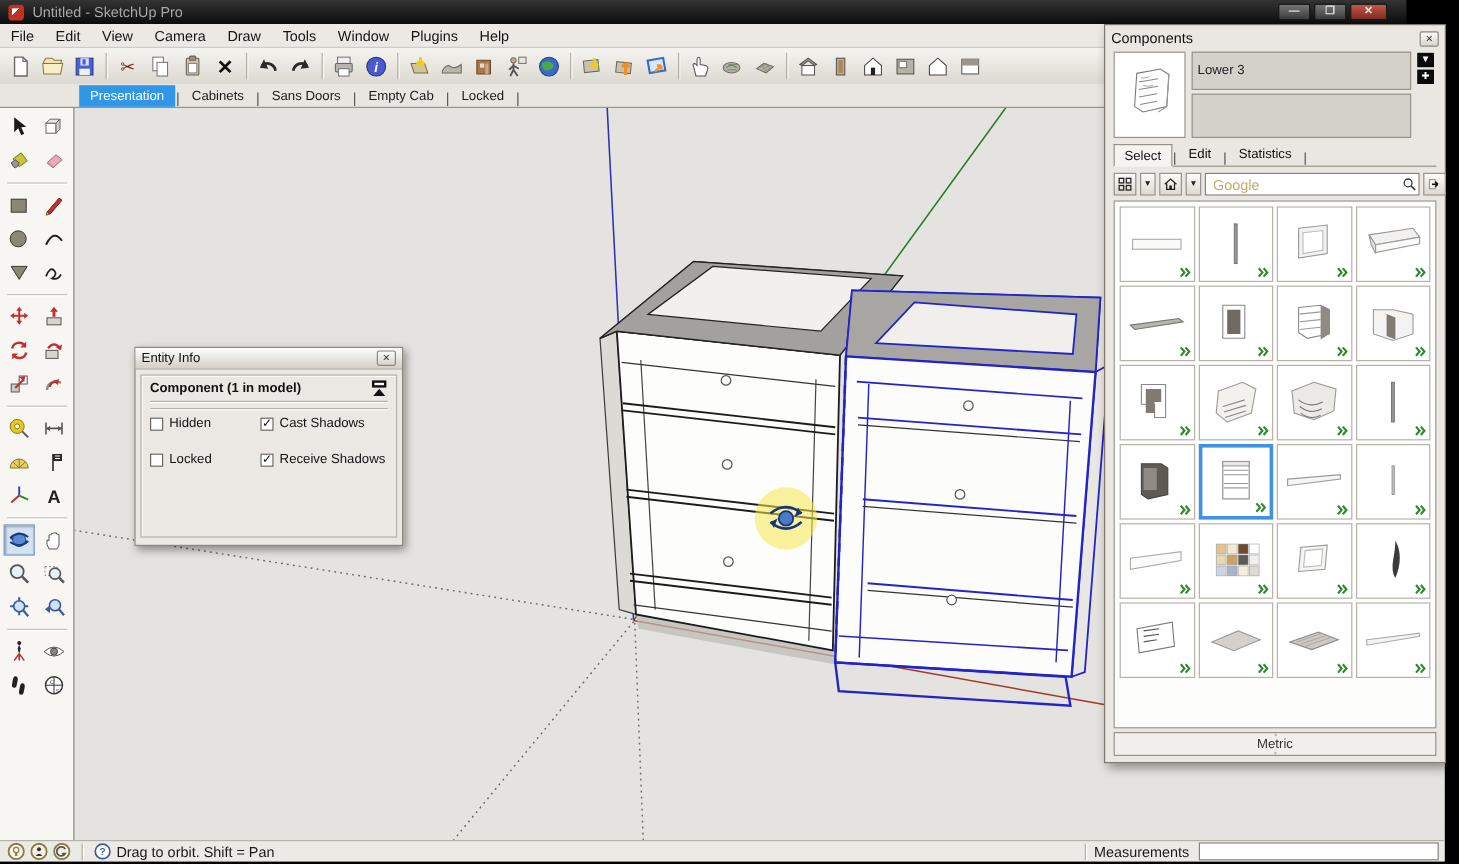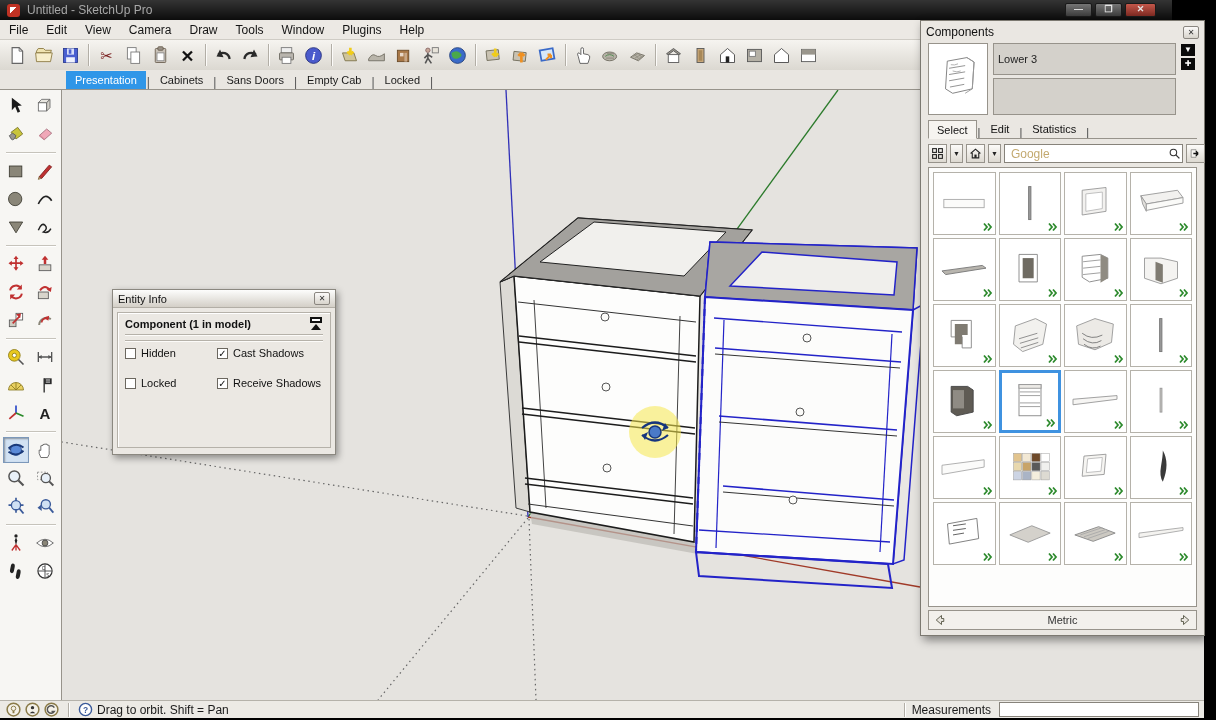--- a/index.html
+++ b/index.html
@@ -86,21 +86,21 @@
   .icon-btn.narrow{width:13px;font-size:7px;color:#222;}
   .cp-search{flex:1;height:19px;background:#fff;border:1px solid #87837b;display:flex;align-items:center;padding:0 1px 0 4px;}
   .cp-search input{flex:1;border:none;outline:none;font-size:12px;min-width:0;font-family:"Liberation Sans",sans-serif;color:#333;background:transparent;}
   .cp-search input::placeholder{color:#c3a96f;opacity:1;}
   .cp-search svg{width:13px;height:13px;flex:none;}
   .cp-grid{flex:1;margin:1px 7px 0;background:#fdfdfc;border:1px solid #97938b;padding:4px;display:grid;grid-template-columns:repeat(4,1fr);grid-auto-rows:63px;gap:3px;align-content:start;overflow:hidden;}
   .cp-item{position:relative;background:#fff;border:1px solid #b5b2aa;display:flex;align-items:center;justify-content:center;}
   .cp-item.selected{border:3px solid #3f92e0;}
   .cp-item svg.th{width:52px;height:44px;}
   .badge{position:absolute;right:2px;bottom:2px;width:10px;height:10px;}
-  .cp-footer{height:20px;display:flex;align-items:center;margin:3px 7px 5px;border:1px solid #97938b;background:#f2f0ec;padding:0 5px;}
+  .cp-footer{height:20px;display:flex;align-items:center;margin:3px 7px 5px;border:1px solid #97938b;background:#f2f0ec;padding:0 5px;flex-direction:column;}
   .cp-footer svg{width:12px;height:12px;}
   .cp-footer-label{flex:1;text-align:center;color:#333;}
 
   
   .statusbar{position:absolute;top:700px;left:0;width:1204px;height:18px;background:#eceae5;border-top:1px solid #b5b2aa;display:flex;align-items:center;font-size:12px;color:#1a1a1a;padding:0 4px;}
   .sb-icon{width:15px;height:15px;margin:0 2px;flex:none;}
   .sb-sep{width:1px;height:14px;background:#b2aea6;box-shadow:1px 0 0 #fff;margin:0 7px;flex:none;}
   .sb-hint{margin-left:2px;}
   .sb-right{margin-left:auto;display:flex;align-items:center;}
   .meas-label{margin:0 8px 0 0;}

